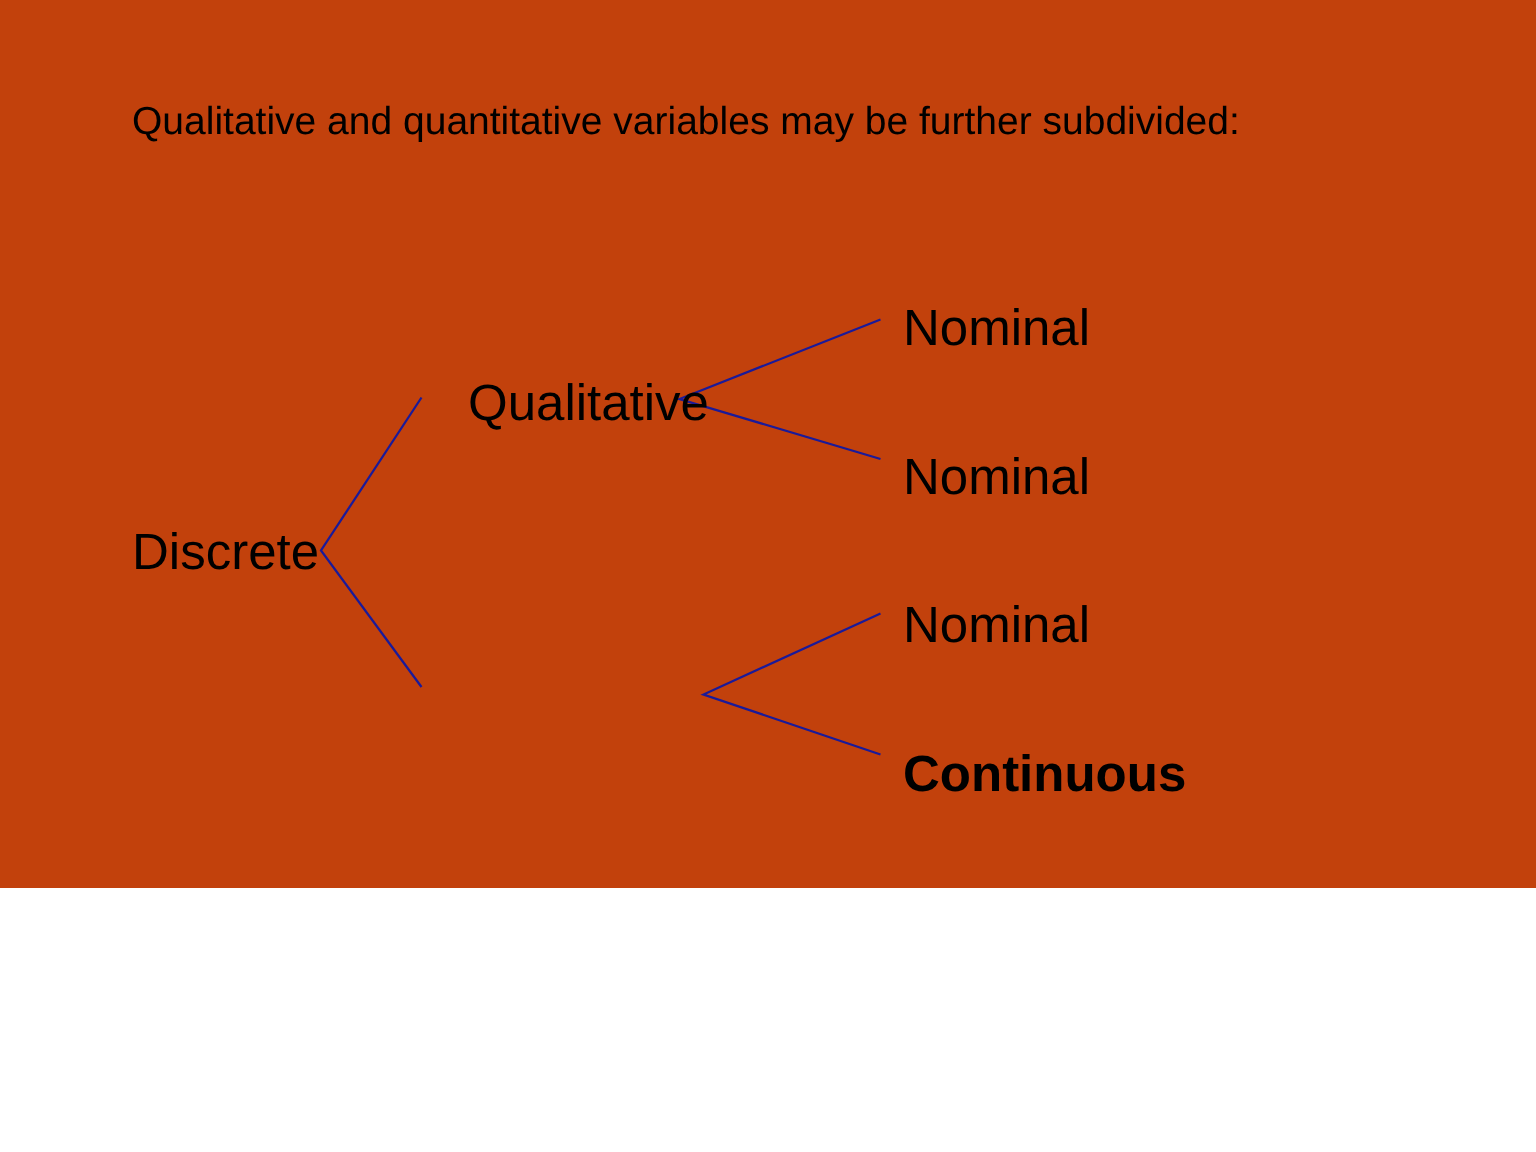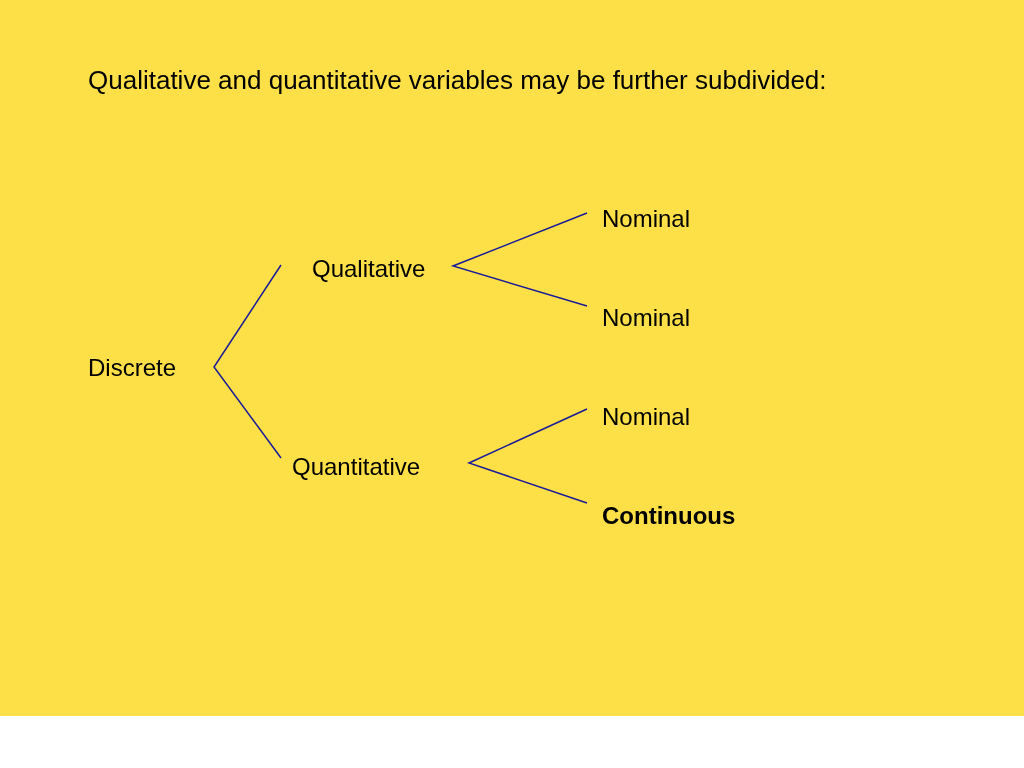--- a/index.html
+++ b/index.html
@@ -1,36 +1,35 @@
 <!DOCTYPE html>
 <html><head>
   <meta charset="utf-8">
   <style>
     html, body { margin: 0; padding: 0; background: #ffffff; }
     body { width: 1024px; height: 768px; position: relative; overflow: hidden;
       font-family: "Liberation Sans", "DejaVu Sans", sans-serif; color: #000; }
-    .slide { position: absolute; left: 0; top: 0; width: 1024px; height: 716px; background: #fde047; }
+    .slide { position: absolute; left: 0; top: 0; width: 1024px; height: 592px; background: #c2410c; }
     .heading { position: absolute; left: 88px; top: 60px; width: 760px; font-size: 26px; line-height: 40px; }
-    .node { position: absolute; font-size: 24px; line-height: 32px; white-space: nowrap; }
+    .node { position: absolute; font-size: 34px; line-height: 32px; white-space: nowrap; }
     svg.lines { position: absolute; left: 0; top: 0; }
   </style>
 </head>
 <body>
 
 <div class="slide">
   <div class="heading">Qualitative and quantitative variables may be further subdivided:</div>
 
   <svg class="lines" width="1024" height="768">
     <g stroke="#1a1a9a" stroke-width="1.5" fill="none">
       <polyline points="281,265 214,367 281,458"></polyline>
       <polyline points="587,213 453,266 587,306"></polyline>
       <polyline points="587,409 469,463 587,503"></polyline>
     </g>
   </svg>
 
   <div class="node" style="left:88px; top:352px;">Discrete</div>
   <div class="node" style="left:292px; top:253px;margin-left:20px;">Qualitative</div>
-  <div class="node" style="left:292px; top:451px;">Quantitative</div>
   <div class="node" style="left:602px; top:203px;">Nominal</div>
   <div class="node" style="left:602px; top:302px;">Nominal</div>
   <div class="node" style="left:602px; top:401px;">Nominal</div>
   <div class="node" style="left:602px; top:500px;font-weight:bold;">Continuous</div>
 </div>
 
 </body></html>

